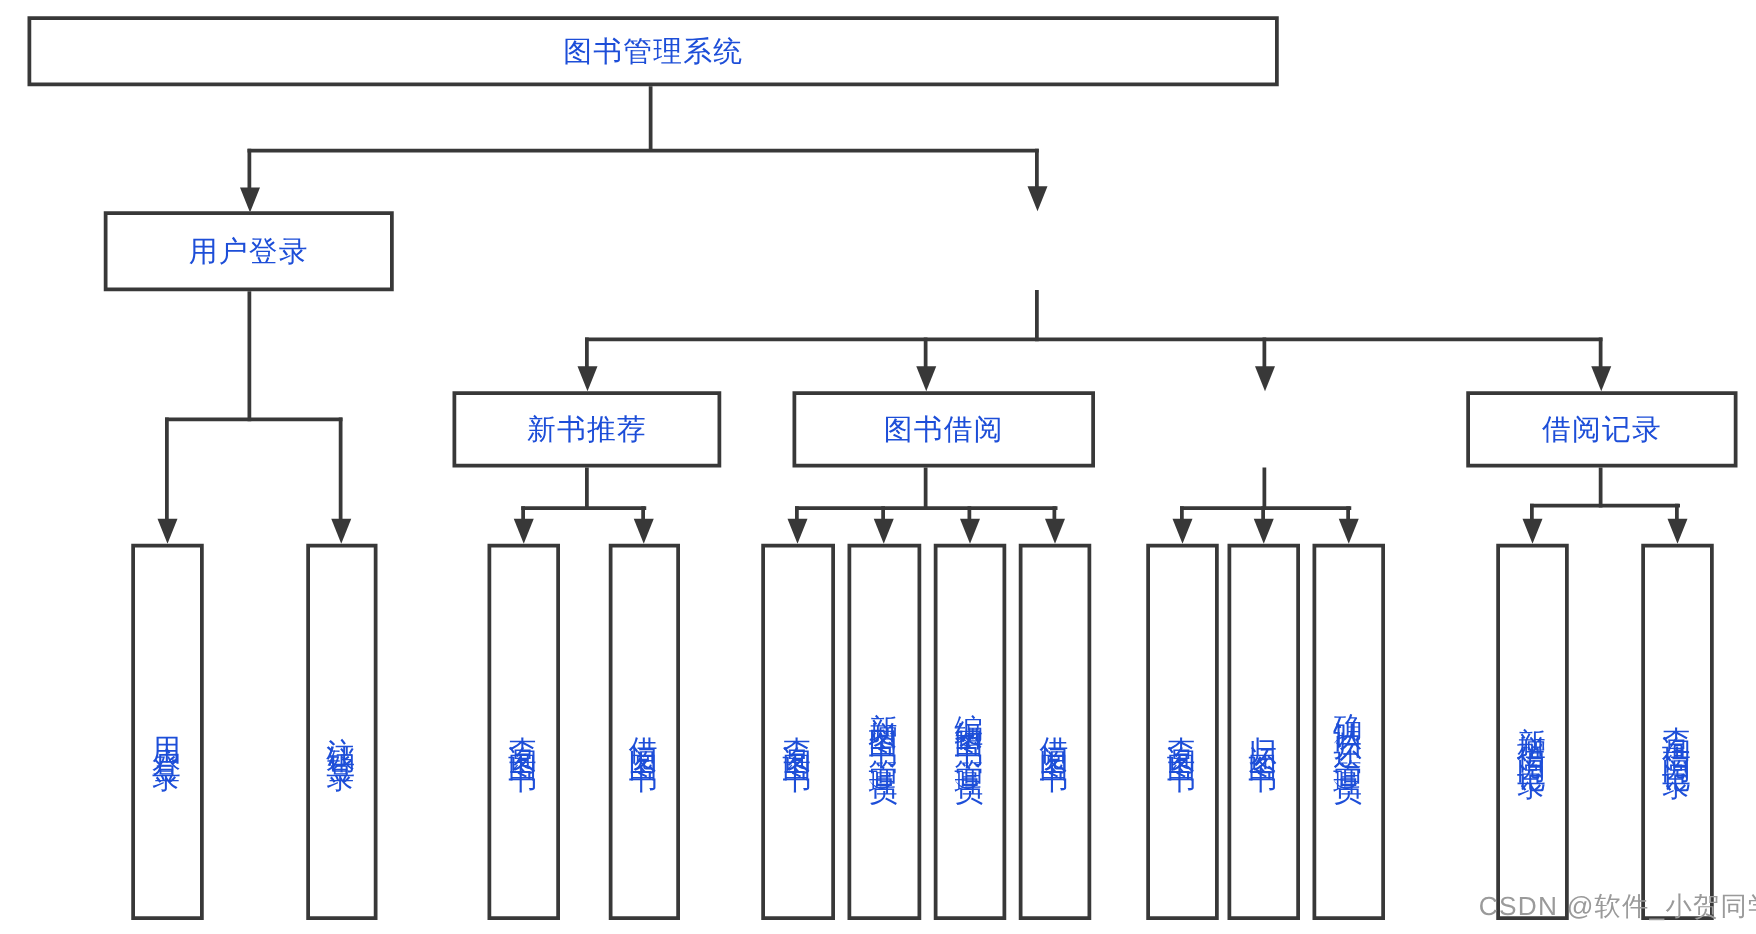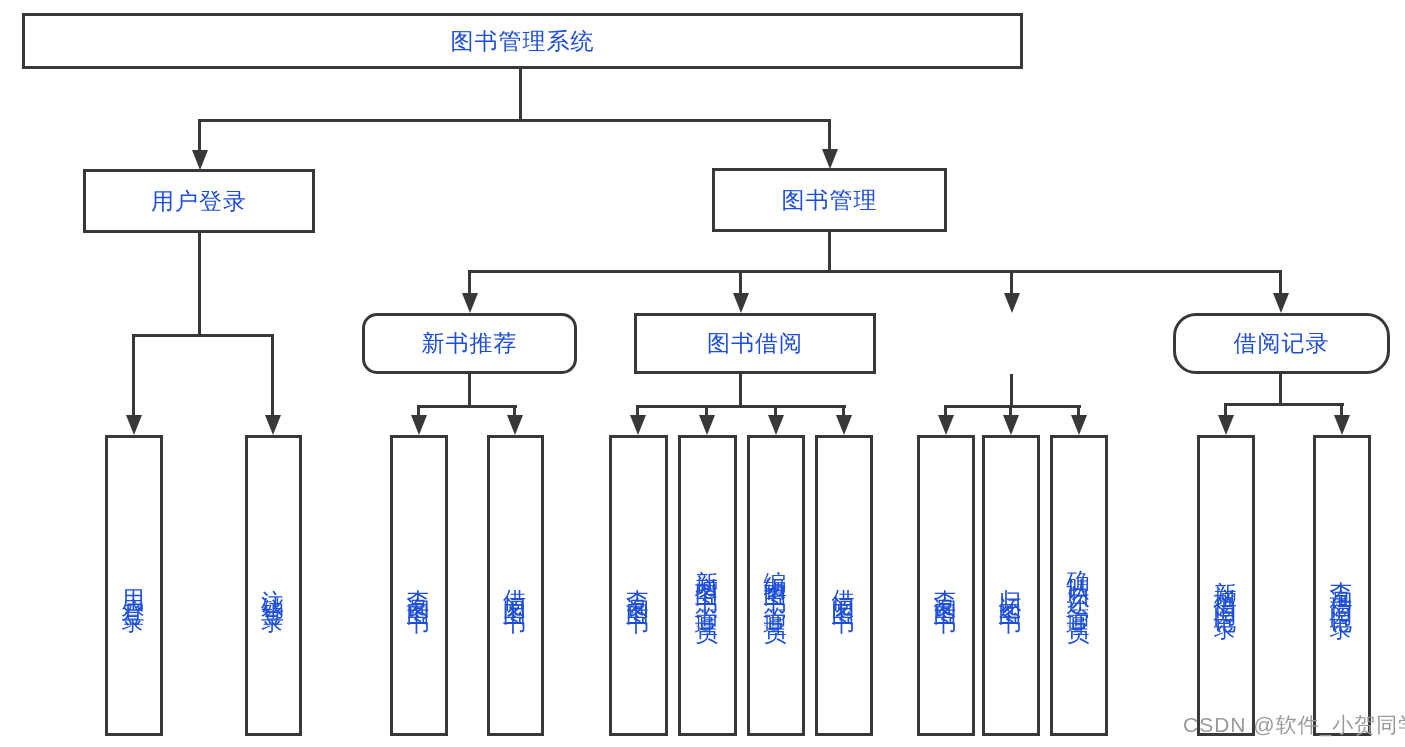--- a/index.html
+++ b/index.html
@@ -63,49 +63,46 @@
   <div class="line" style="left:519px;top:69px;width:3px;height:52px;"></div>
   <div class="line" style="left:198px;top:119px;width:633px;height:3px;"></div>
   <div class="line" style="left:198px;top:119px;width:3px;height:33px;"></div>
   <div class="arrow" style="left:192px;top:150px;"></div>
   <div class="line" style="left:828px;top:119px;width:3px;height:32px;"></div>
   <div class="arrow" style="left:822px;top:149px;"></div>
 
   <div class="node h" style="left:83px;top:169px;width:232px;height:64px;">
     <span class="lbl">用户登录</span>
   </div>
-  <div class="node h" style="left:712px;top:168px;width:235px;height:64px;">
-    <span class="lbl">图书管理</span>
-  </div>
 
   <div class="line" style="left:198px;top:233px;width:3px;height:104px;"></div>
   <div class="line" style="left:132px;top:334px;width:142px;height:3px;"></div>
   <div class="line" style="left:132px;top:334px;width:3px;height:82px;"></div>
   <div class="arrow" style="left:126px;top:415px;"></div>
   <div class="line" style="left:271px;top:334px;width:3px;height:82px;"></div>
   <div class="arrow" style="left:265px;top:415px;"></div>
 
   <div class="line" style="left:828px;top:232px;width:3px;height:41px;"></div>
   <div class="line" style="left:468px;top:270px;width:814px;height:3px;"></div>
   <div class="line" style="left:468px;top:270px;width:3px;height:24px;"></div>
   <div class="arrow" style="left:462px;top:293px;"></div>
   <div class="line" style="left:739px;top:270px;width:3px;height:24px;"></div>
   <div class="arrow" style="left:733px;top:293px;"></div>
   <div class="line" style="left:1010px;top:270px;width:3px;height:24px;"></div>
   <div class="arrow" style="left:1004px;top:293px;"></div>
   <div class="line" style="left:1279px;top:270px;width:3px;height:24px;"></div>
   <div class="arrow" style="left:1273px;top:293px;"></div>
 
-  <div class="node h" style="left:362px;top:313px;width:215px;height:61px;border-radius:15px;">
+  <div class="node h" style="left:362px;top:313px;width:215px;height:61px;">
     <span class="lbl">新书推荐</span>
   </div>
   <div class="node h" style="left:634px;top:313px;width:242px;height:61px;">
     <span class="lbl">图书借阅</span>
   </div>
-  <div class="node h" style="left:1173px;top:313px;width:217px;height:61px;border-radius:23px;">
+  <div class="node h" style="left:1173px;top:313px;width:217px;height:61px;">
     <span class="lbl">借阅记录</span>
   </div>
 
   <div class="line" style="left:468px;top:374px;width:3px;height:34px;"></div>
   <div class="line" style="left:417px;top:405px;width:100px;height:3px;"></div>
   <div class="line" style="left:417px;top:405px;width:3px;height:12px;"></div>
   <div class="arrow" style="left:411px;top:415px;"></div>
   <div class="line" style="left:513px;top:405px;width:3px;height:12px;"></div>
   <div class="arrow" style="left:507px;top:415px;"></div>
 

